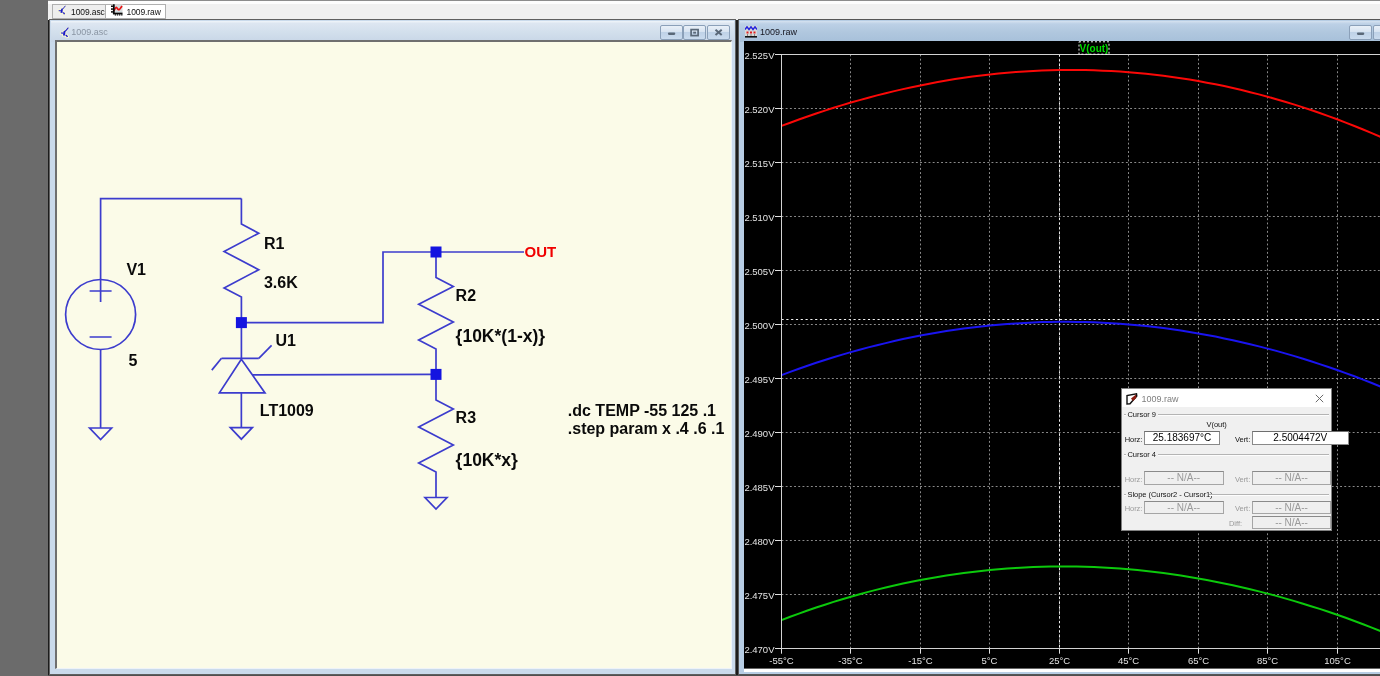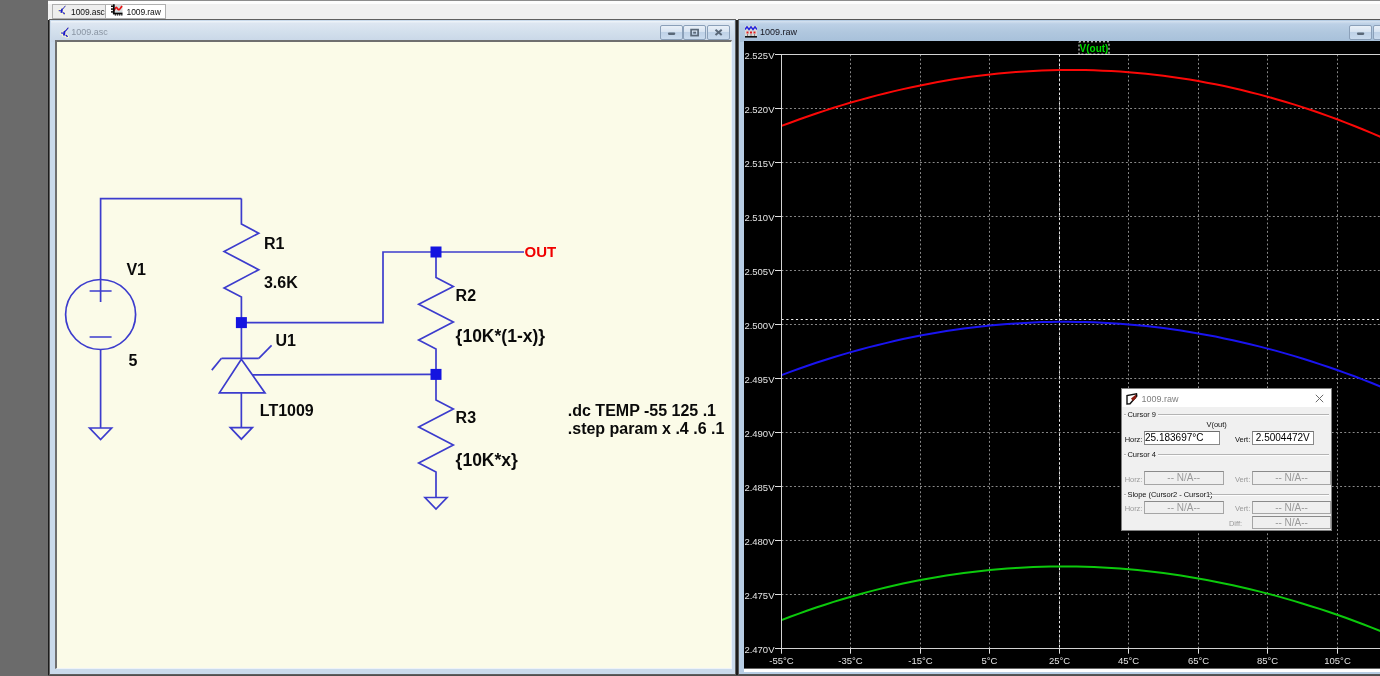--- a/index.html
+++ b/index.html
@@ -225,23 +225,23 @@
   <div style="position:absolute;left:20px;top:5px;font-size:9px;color:#7f7f7f">1009.raw</div>
   <svg style="position:absolute;right:7px;top:5px" width="9" height="9" viewBox="0 0 9 9">
         <path d="M0.8,0.8 L8.2,8.2 M8.2,0.8 L0.8,8.2" stroke="#6a6a6a" stroke-width="1"></path>
       </svg>
   <div style="position:relative;width:209px;height:141px">
   <div style="position:absolute;left:2px;top:24.8px;width:2.5px;height:2px;border-top:1px solid #b4b4b4;border-bottom:1px solid #fdfdfd;box-sizing:border-box"></div>
   <div style="position:absolute;left:6px;top:20.8px;font-size:7.5px;letter-spacing:-0.05px;color:#111;white-space:nowrap">Cursor 9</div>
   <div style="position:absolute;left:36px;top:24.8px;width:171px;height:2px;border-top:1px solid #b4b4b4;border-bottom:1px solid #fdfdfd;box-sizing:border-box"></div>
   <div style="position:absolute;left:85px;top:30.8px;font-size:7.5px;letter-spacing:-0.05px;color:#111;white-space:nowrap">V(out)</div>
   <div style="position:absolute;left:3.2px;top:45.8px;font-size:7.5px;letter-spacing:-0.05px;color:#111;white-space:nowrap">Horz:</div>
-  <div style="position:absolute;left:22.5px;top:42.2px;width:76px;height:13.4px;background:#fff;border:1px solid #898989;border-top-color:#6e6e6e;color:#000;font-size:10px;line-height:11.4px;box-sizing:border-box">25.183697°C</div>
+  <div style="position:absolute;left:22.5px;top:42.2px;width:76px;height:13.4px;background:#fff;border:1px solid #898989;border-top-color:#6e6e6e;color:#000;text-align:center;font-size:10px;line-height:11.4px;box-sizing:border-box">25.183697°C</div>
   <div style="position:absolute;left:113.5px;top:45.8px;font-size:7.5px;letter-spacing:-0.05px;color:#111;white-space:nowrap">Vert:</div>
-  <div style="position:absolute;left:130.3px;top:42.2px;width:62px;height:13.4px;background:#fff;border:1px solid #898989;border-top-color:#6e6e6e;color:#000;text-align:center;font-size:10px;line-height:11.4px;box-sizing:border-box">2.5004472V</div>
+  <div style="position:absolute;left:130.3px;top:42.2px;width:97px;height:13.4px;background:#fff;border:1px solid #898989;border-top-color:#6e6e6e;color:#000;text-align:center;font-size:10px;line-height:11.4px;box-sizing:border-box">2.5004472V</div>
   <div style="position:absolute;left:2px;top:64.9px;width:2.5px;height:2px;border-top:1px solid #b4b4b4;border-bottom:1px solid #fdfdfd;box-sizing:border-box"></div>
   <div style="position:absolute;left:6px;top:60.8px;font-size:7.5px;letter-spacing:-0.05px;color:#111;white-space:nowrap">Cursor 4</div>
   <div style="position:absolute;left:36.5px;top:64.9px;width:170.5px;height:2px;border-top:1px solid #b4b4b4;border-bottom:1px solid #fdfdfd;box-sizing:border-box"></div>
   <div style="position:absolute;left:3.2px;top:85.5px;font-size:7.5px;letter-spacing:-0.05px;color:#9a9a9a;white-space:nowrap">Horz:</div>
   <div style="position:absolute;left:22.5px;top:82px;width:79.5px;height:13.8px;background:#efefef;border:1px solid #a5a5a5;border-top-color:#8a8a8a;color:#9a9a9a;text-align:center;font-size:10px;line-height:11.8px;box-sizing:border-box">-- N/A--</div>
   <div style="position:absolute;left:113.5px;top:85.5px;font-size:7.5px;letter-spacing:-0.05px;color:#9a9a9a;white-space:nowrap">Vert:</div>
   <div style="position:absolute;left:130.3px;top:82px;width:79.5px;height:13.8px;background:#efefef;border:1px solid #a5a5a5;border-top-color:#8a8a8a;color:#9a9a9a;text-align:center;font-size:10px;line-height:11.8px;box-sizing:border-box">-- N/A--</div>
   <div style="position:absolute;left:2px;top:105.2px;width:2.5px;height:2px;border-top:1px solid #b4b4b4;border-bottom:1px solid #fdfdfd;box-sizing:border-box"></div>
   <div style="position:absolute;left:6px;top:101px;font-size:7.5px;letter-spacing:-0.05px;color:#111;white-space:nowrap">Slope (Cursor2 - Cursor1)</div>
   <div style="position:absolute;left:87px;top:105.2px;width:120px;height:2px;border-top:1px solid #b4b4b4;border-bottom:1px solid #fdfdfd;box-sizing:border-box"></div>

